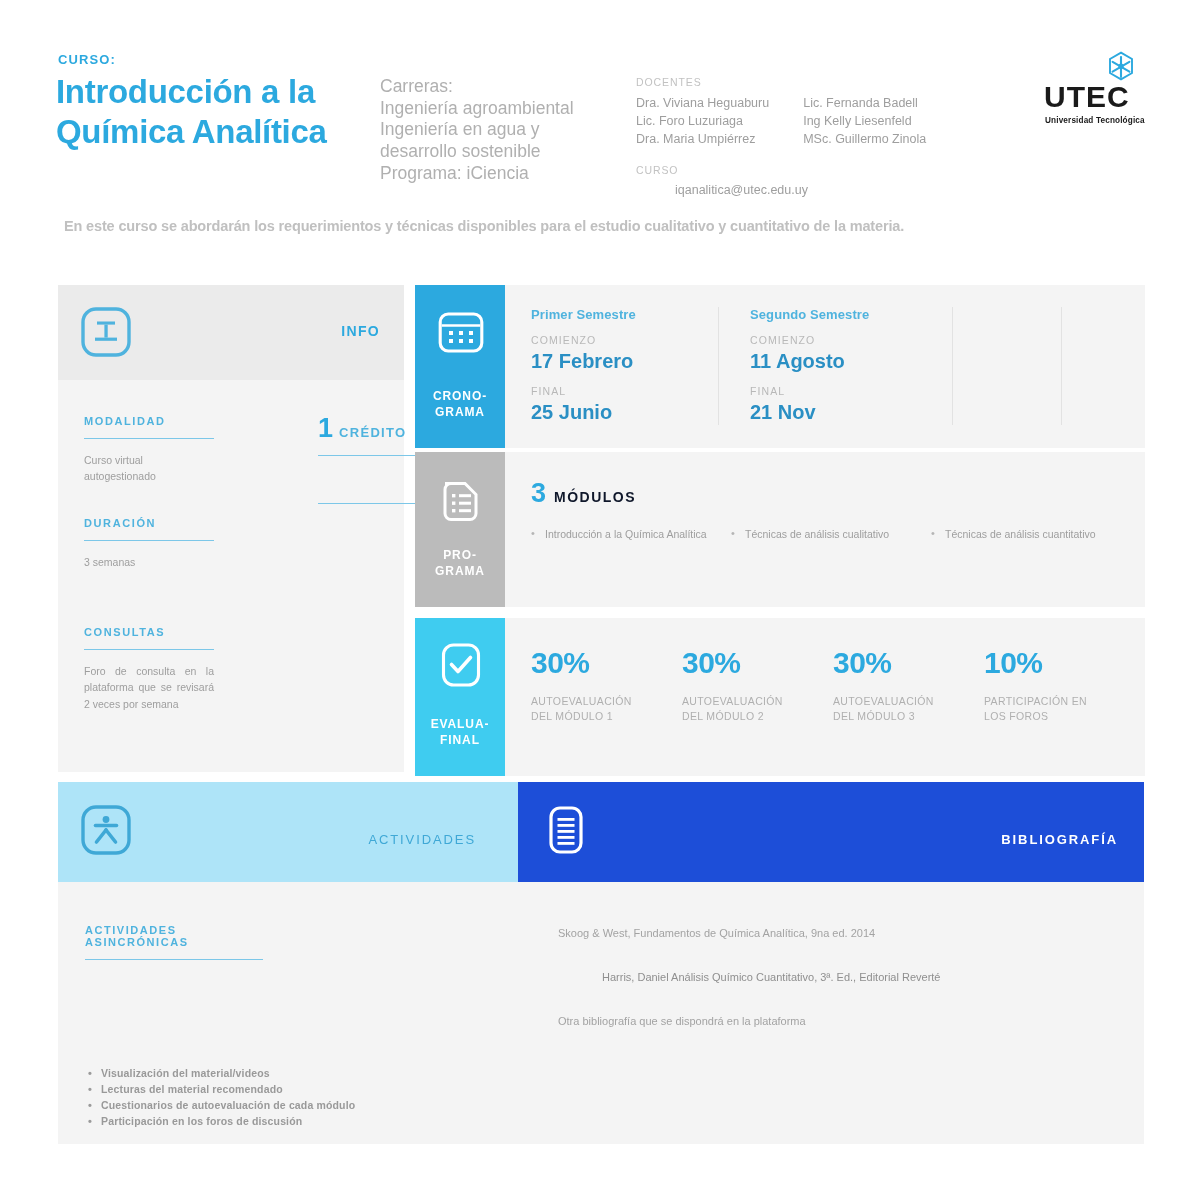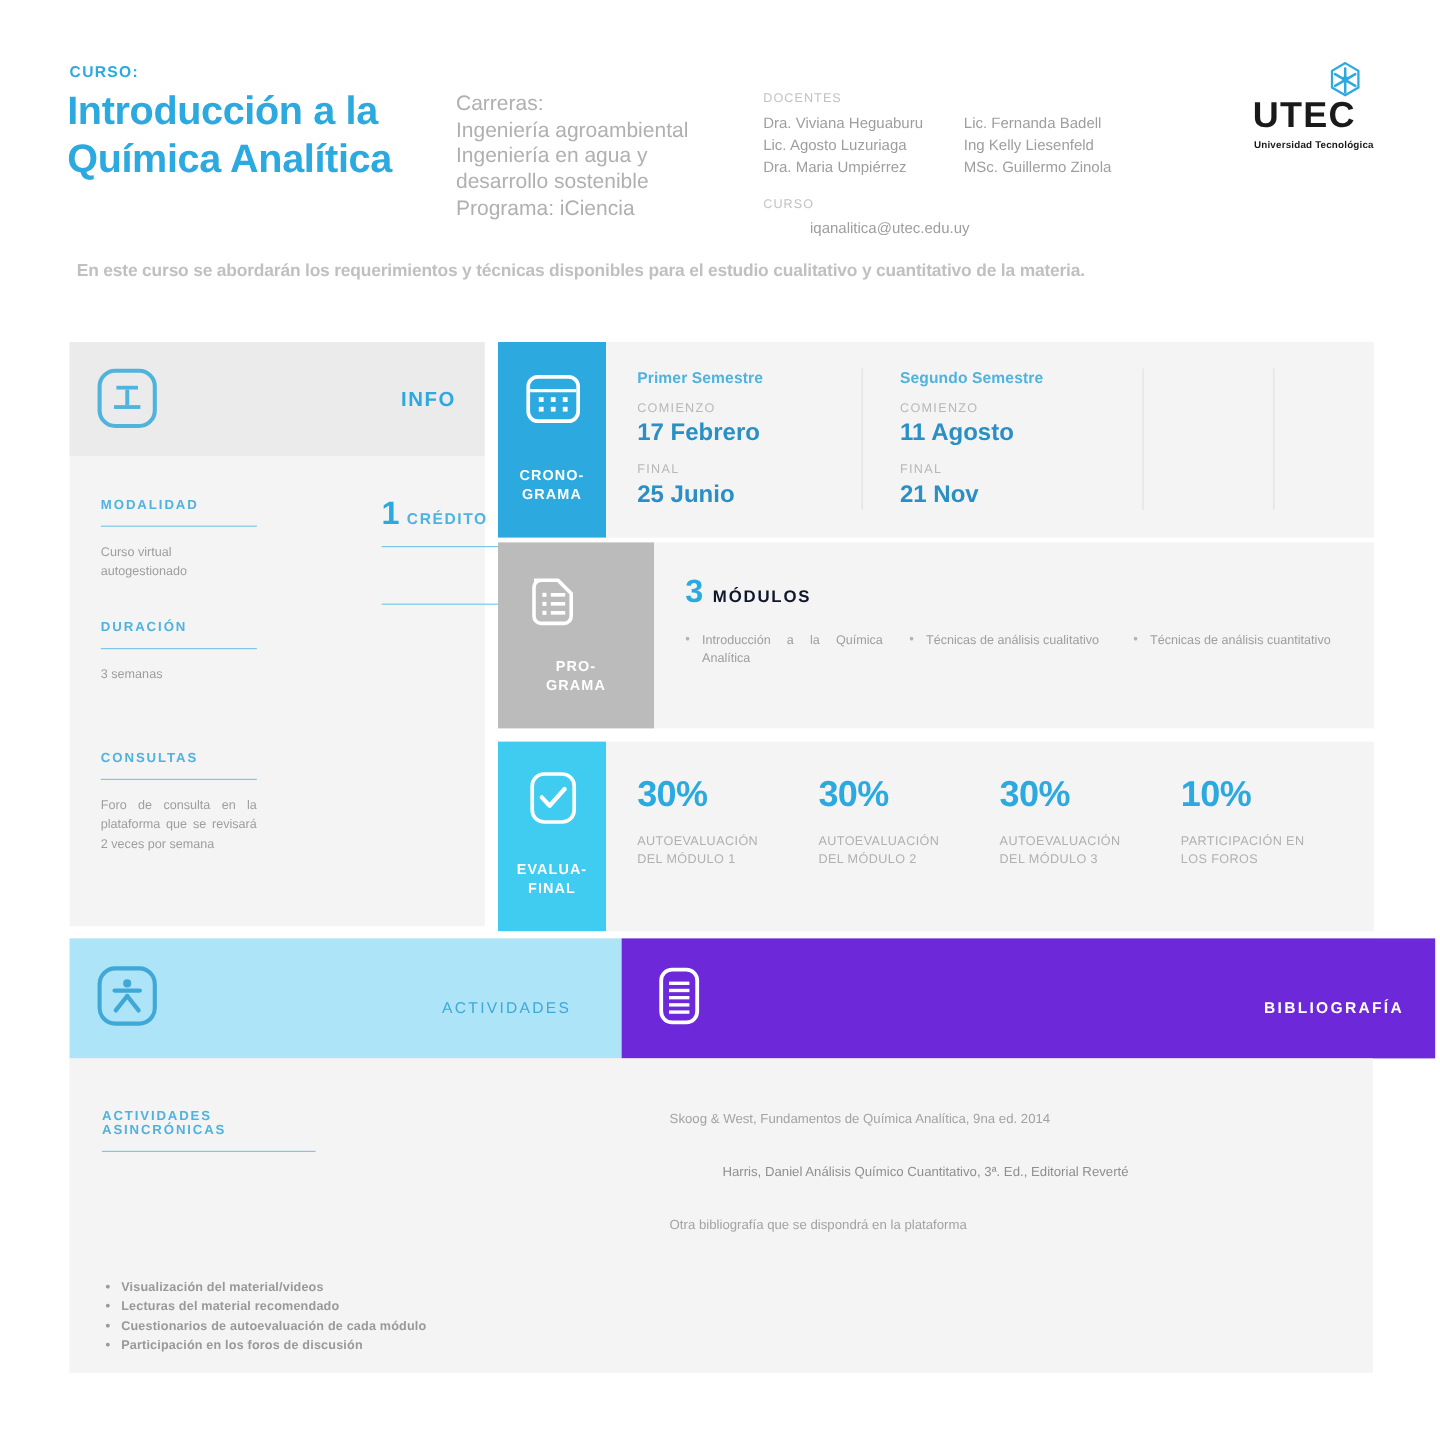--- a/index.html
+++ b/index.html
@@ -132,21 +132,21 @@
   #info-header {
     position: absolute;
     left: 0; top: 0;
     width: 346px; height: 95px;
     background: #ebebeb;
   }
   #info-header .hdr-icon { position: absolute; left: 22px; top: 21px; }
   #info-header .hdr-title-txt {
     position: absolute;
     right: 24px; top: 38px;
-    font-size: 17px;
+    font-size: 14px;
     font-weight: bold;
     letter-spacing: 1.3px;
     color: #2CA9DF;
   }
   .info-field { position: absolute; }
   .field-label {
     font-size: 11px;
     font-weight: bold;
     letter-spacing: 1.6px;
     color: #4FB3DE;
@@ -236,21 +236,21 @@
   }
   .vdiv {
     position: absolute;
     top: 22px;
     width: 1px; height: 118px;
     background: #e2e2e2;
   }
 
   
   #programa { left: 415px; top: 452px; width: 730px; height: 155px; }
-  #programa .rpanel-side { background: #bbbbbb; padding-left: 40px; }
+  #programa .rpanel-side { background: #bbbbbb; }
   .mod-head {
     position: absolute;
     left: 26px; top: 28px;
   }
   .mod-num {
     font-size: 27px;
     font-weight: bold;
     color: #2CA9DF;
     line-height: 1;
     display: inline-block;
@@ -365,22 +365,22 @@
     font-size: 11px;
   }
 
   #bibliografia {
     left: 518px; top: 782px;
     width: 626px; height: 362px;
   }
   #bib-header {
     position: absolute;
     left: 0; top: 0;
-    width: 678px; height: 100px;
-    background: #6d28d9;
+    width: 626px; height: 100px;
+    background: #1d4ed8;
   }
   #bib-header .hdr-icon { position: absolute; left: 22px; top: 22px; }
   #bib-header .hdr-title-txt {
     position: absolute;
     right: 26px; top: 50px;
     font-size: 13px;
     font-weight: bold;
     letter-spacing: 1.9px;
     color: #ffffff;
   }
@@ -419,21 +419,21 @@
     <span class="strongline">Ingeniería en agua y</span>
     <span class="strongline">desarrollo sostenible</span>
     <span class="strongline">Programa: iCiencia</span>
   </div>
 
   <div class="hdr-docentes-wrap">
     <div class="mini-label">DOCENTES</div>
     <div class="docentes-cols">
       <div class="doc-col">
         <div>Dra. Viviana Heguaburu</div>
-        <div>Lic. Agosto Luzuriaga</div>
+        <div>Lic. Foro Luzuriaga</div>
         <div>Dra. Maria Umpiérrez</div>
       </div>
       <div class="doc-col">
         <div>Lic. Fernanda Badell</div>
         <div>Ing Kelly Liesenfeld</div>
         <div>MSc. Guillermo Zinola</div>
       </div>
     </div>
     <div class="mini-label hdr-email-label">CURSO</div>
     <div class="hdr-email-val">iqanalitica@utec.edu.uy</div>

